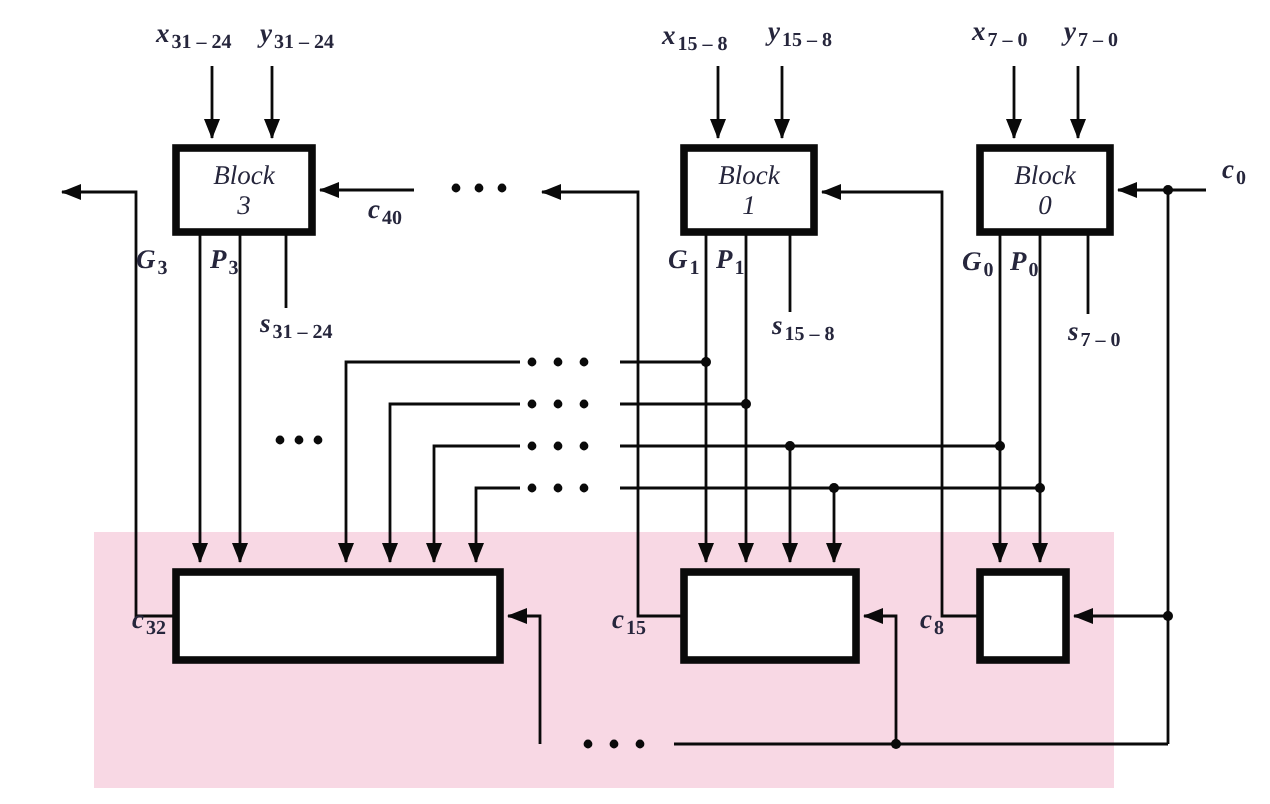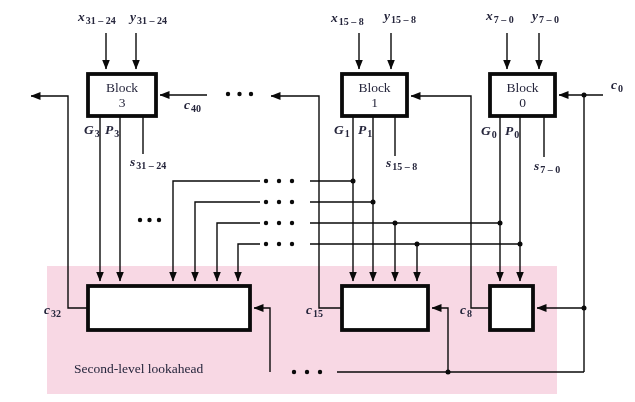--- a/index.html
+++ b/index.html
@@ -6,21 +6,21 @@
   .fig{position:relative;width:635px;height:402px;background:#fff;overflow:hidden;
        font-family:"Liberation Serif", serif;}
   .wires{position:absolute;left:0;top:0;}
   .w{stroke:var(--line-ink,#0a0a0a);stroke-width:1.4;fill:none;stroke-linejoin:miter;}
   .box{stroke:var(--line-ink,#0a0a0a);stroke-width:3.8;fill:#ffffff;}
   .dot{fill:var(--line-ink,#0a0a0a);}
   .lbl{position:absolute;font-style:italic;font-size:13.5px;line-height:1;
        color:var(--label-ink,#26263c);white-space:nowrap;font-weight:bold;}
   .lbl .sb{font-style:normal;font-size:10px;vertical-align:-3px;margin-left:1px;}
   .blk-label{position:absolute;display:flex;flex-direction:column;align-items:center;
-       justify-content:center;font-size:13.5px;line-height:1.12;color:var(--label-ink,#26263c);}
+       justify-content:center;font-size:13.5px;line-height:1.12;color:var(--label-ink,#26263c);font-style:italic;}
   .region-label{position:absolute;font-size:13.5px;color:var(--label-ink,#26263c);white-space:nowrap;}
 </style>
 </head>
 <body>
 
 <div class="fig">
 
   <svg class="wires" width="635" height="402" viewBox="0 0 635 402">
     <defs>
       <marker id="ah" viewBox="0 0 10 8" refX="9.5" refY="4" markerWidth="10" markerHeight="8" orient="auto" markerUnits="userSpaceOnUse">
@@ -142,29 +142,28 @@
   <span class="lbl" style="left:78px;top:10px"><span>x</span><span class="sb">31 – 24</span></span>
   <span class="lbl" style="left:130px;top:10px"><span>y</span><span class="sb">31 – 24</span></span>
   <span class="lbl" style="left:331px;top:11px"><span>x</span><span class="sb">15 – 8</span></span>
   <span class="lbl" style="left:384px;top:9px"><span>y</span><span class="sb">15 – 8</span></span>
   <span class="lbl" style="left:486px;top:9px"><span>x</span><span class="sb">7 – 0</span></span>
   <span class="lbl" style="left:532px;top:9px"><span>y</span><span class="sb">7 – 0</span></span>
 
   <span class="lbl" style="left:184px;top:98px"><span>c</span><span class="sb">40</span></span>
   <span class="lbl" style="left:611px;top:78px"><span>c</span><span class="sb">0</span></span>
 
-  <span class="lbl" style="left:84px;top:123px"><span>G</span><span class="sb">3</span></span>
+  <span class="lbl" style="left:68px;top:123px"><span>G</span><span class="sb">3</span></span>
   <span class="lbl" style="left:105px;top:123px"><span>P</span><span class="sb">3</span></span>
   <span class="lbl" style="left:334px;top:123px"><span>G</span><span class="sb">1</span></span>
   <span class="lbl" style="left:358px;top:123px"><span>P</span><span class="sb">1</span></span>
   <span class="lbl" style="left:481px;top:124px"><span>G</span><span class="sb">0</span></span>
   <span class="lbl" style="left:505px;top:124px"><span>P</span><span class="sb">0</span></span>
 
   <span class="lbl" style="left:130px;top:155px"><span>s</span><span class="sb">31 – 24</span></span>
   <span class="lbl" style="left:386px;top:156px"><span>s</span><span class="sb">15 – 8</span></span>
   <span class="lbl" style="left:534px;top:159px"><span>s</span><span class="sb">7 – 0</span></span>
 
-  <span class="lbl" style="left:44px;top:303px"><span>c</span><span class="sb">32</span></span>
+  <span class="lbl" style="left:66px;top:303px"><span>c</span><span class="sb">32</span></span>
   <span class="lbl" style="left:306px;top:303px"><span>c</span><span class="sb">15</span></span>
   <span class="lbl" style="left:460px;top:303px"><span>c</span><span class="sb">8</span></span>
 
-  <div class="region-label" style="left:74px;top:361px">Second-level lookahead</div>
 </div>
 
 </body></html>

